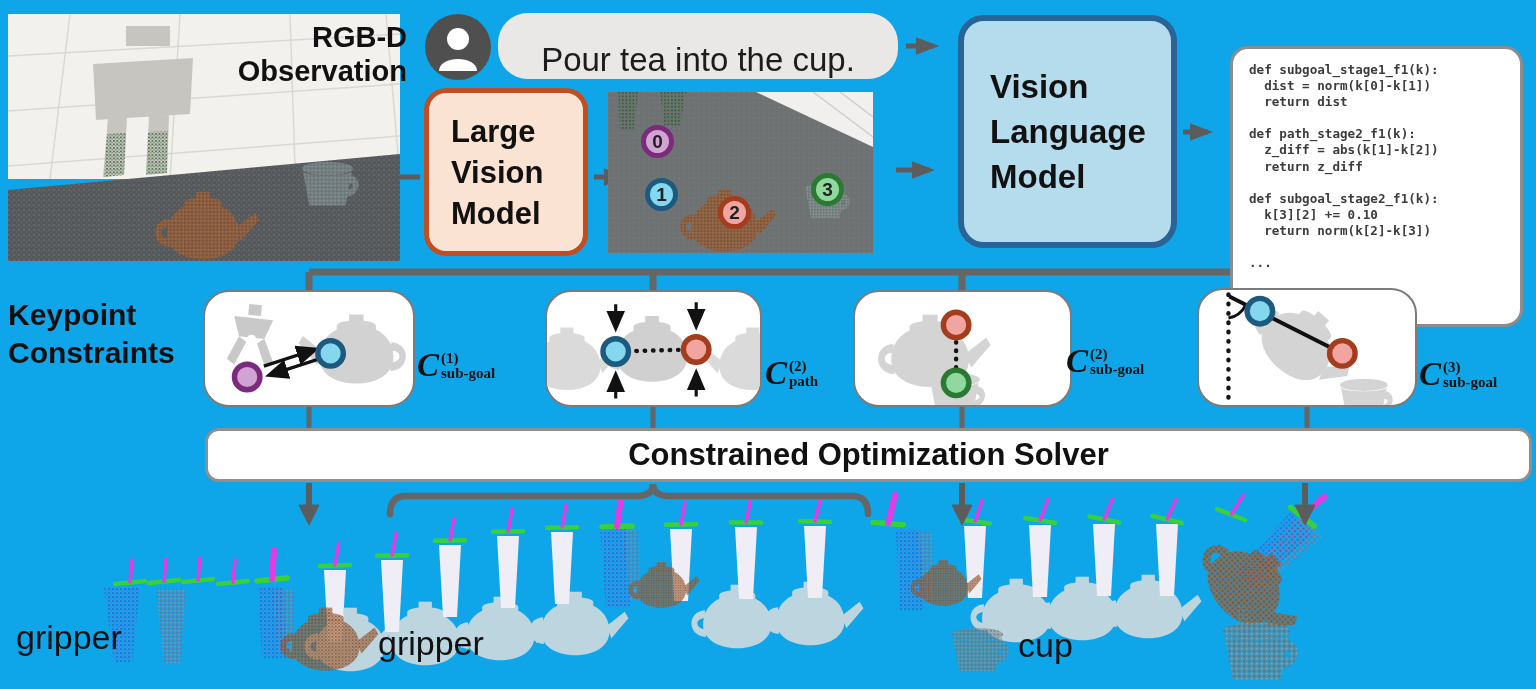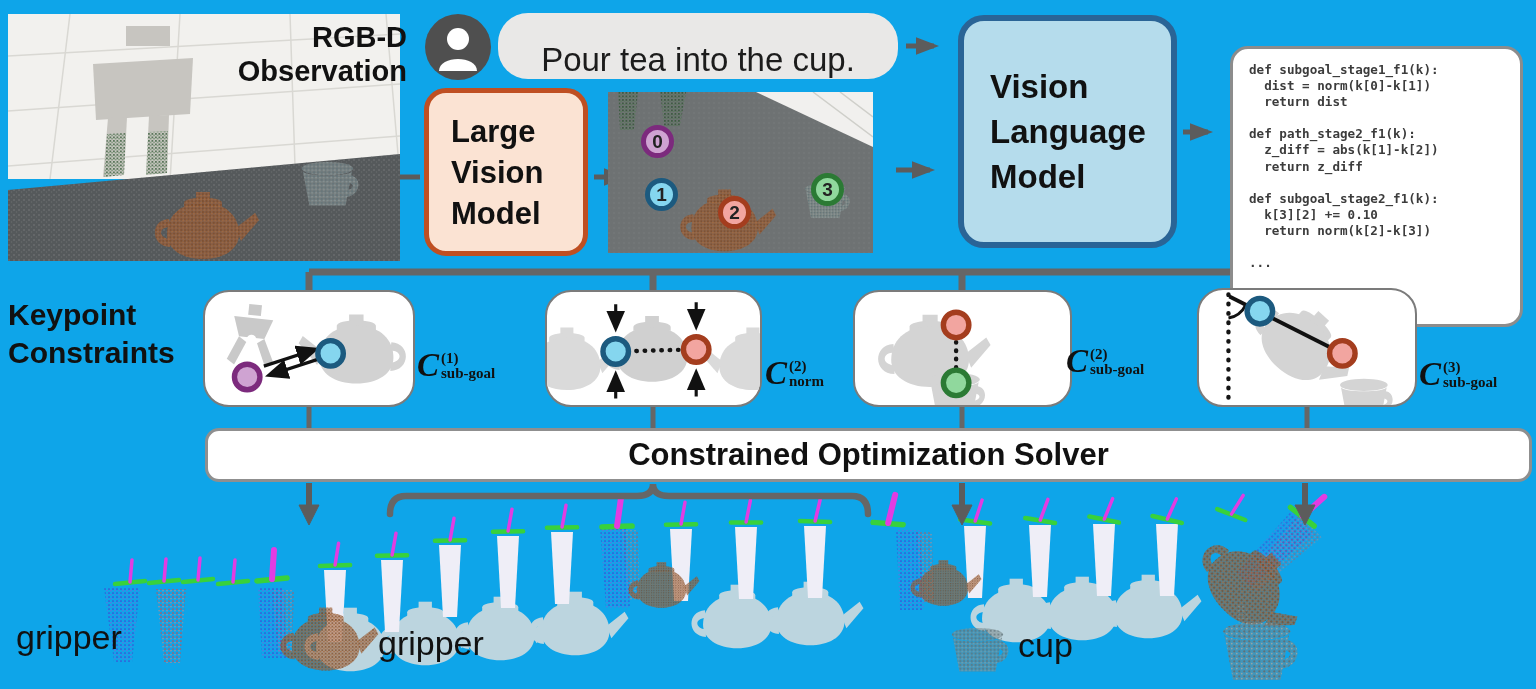--- a/index.html
+++ b/index.html
@@ -435,21 +435,21 @@
       <line x1="70" y1="108" x2="70" y2="84" stroke="#111" stroke-width="3.2" marker-end="url(#ah)"></line>
       <line x1="152" y1="106" x2="152" y2="82" stroke="#111" stroke-width="3.2" marker-end="url(#ah)"></line>
       <circle cx="70" cy="60" r="13" class="kpc k1"></circle>
       <circle cx="152" cy="58" r="13" class="kpc k2"></circle>
     </svg>
   </div>
   <div class="abs clabel" style="left:765px;top:357px;">
     <span class="csym">C</span>
     <span class="cstack">
       <span>(2)</span>
-      <span>norm</span>
+      <span>path</span>
     </span>
   </div>
 
   <div class="abs cbox" style="left:853px;top:290px;width:219px;height:117px;">
     <svg viewBox="0 0 219 114">
       <use href="#teapot-shape" transform="translate(16,16) scale(1.1)" fill="#d4d4d4"></use>
       <use href="#cup-shape" transform="translate(72,80) scale(0.95)" fill="#d4d4d4"></use>
       <line x1="103" y1="42" x2="103" y2="84" stroke="#141414" stroke-width="4.5" stroke-dasharray="0.5 8" stroke-linecap="round"></line>
       <circle cx="103" cy="33" r="13" class="kpc k2"></circle>
       <circle cx="103" cy="92" r="13" class="kpc k3"></circle>

